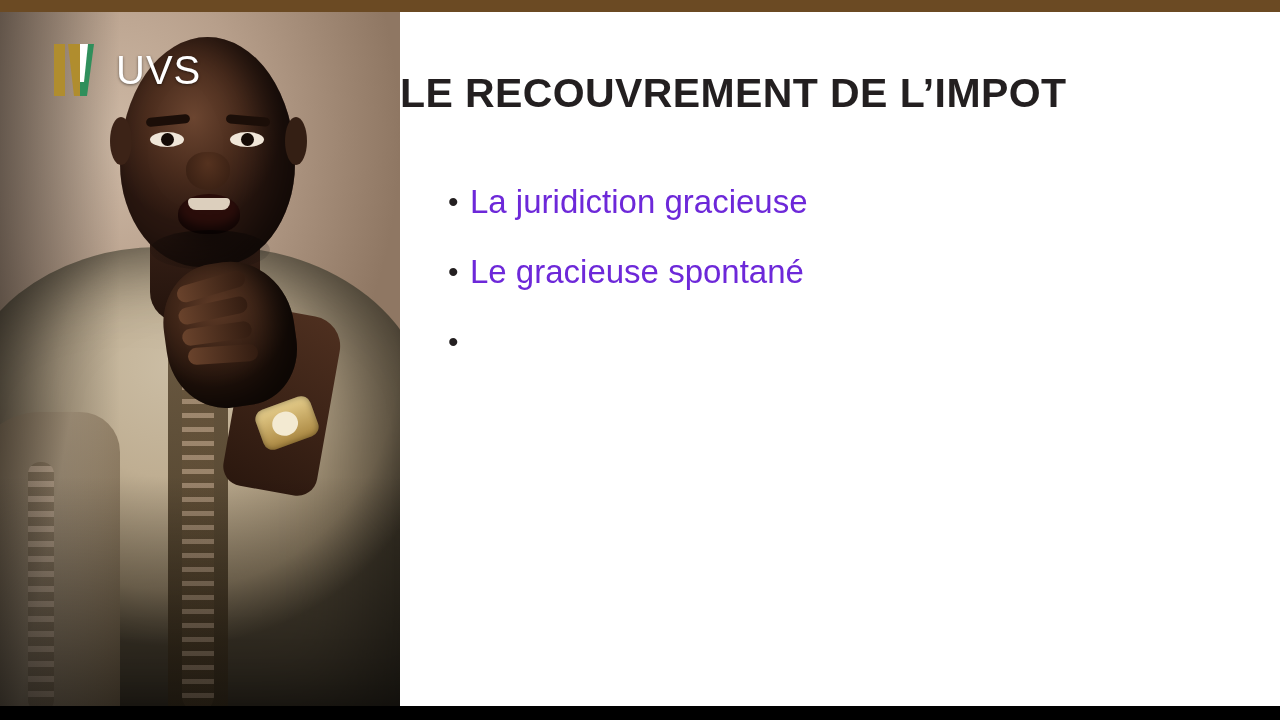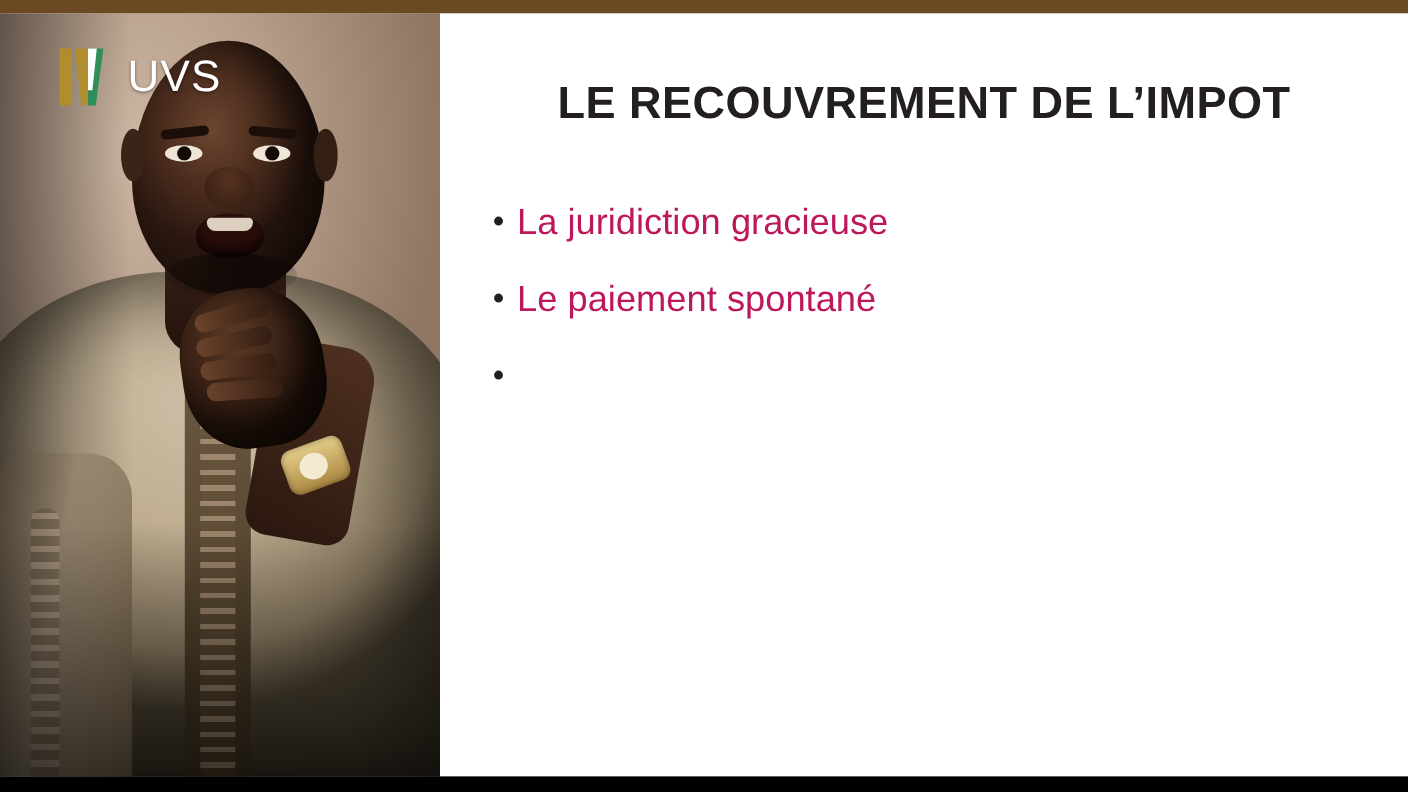--- a/index.html
+++ b/index.html
@@ -278,21 +278,20 @@
     top: 12px; left: 400px;
     width: 880px;
     height: 694px;
     background: #ffffff;
   }
   .slide-title {
     position: absolute;
     top: 58px;
     left: 0;
     width: 880px;
-    text-align: center;
     font-size: 41px;
     font-weight: bold;
     color: #231f20;
     letter-spacing: 0.4px;
   }
   .bullets {
     position: absolute;
     top: 168px;
     left: 48px;
     width: 800px;
@@ -307,21 +306,21 @@
     width: 22px;
     flex: 0 0 22px;
     font-size: 30px;
     line-height: 44px;
     color: #231f20;
     text-align: left;
   }
   .bullet-text {
     font-size: 33px;
     line-height: 44px;
-    color: #be185d;
+    color: #6d28d9;
   }
 </style>
 </head>
 <body>
 
 <div class="frame">
 
   <div class="top-bar"></div>
 
   <div class="video-pane">
@@ -380,21 +379,21 @@
   <div class="slide">
     <div class="slide-title">LE RECOUVREMENT DE L’IMPOT</div>
 
     <ul class="bullets">
       <li class="bullet">
         <span class="bullet-dot">•</span>
         <span class="bullet-text">La juridiction gracieuse</span>
       </li>
       <li class="bullet">
         <span class="bullet-dot">•</span>
-        <span class="bullet-text">Le paiement spontané</span>
+        <span class="bullet-text">Le gracieuse spontané</span>
       </li>
       <li class="bullet">
         <span class="bullet-dot">•</span>
       </li>
     </ul>
   </div>
 
   <div class="bottom-bar"></div>
 </div>
 

